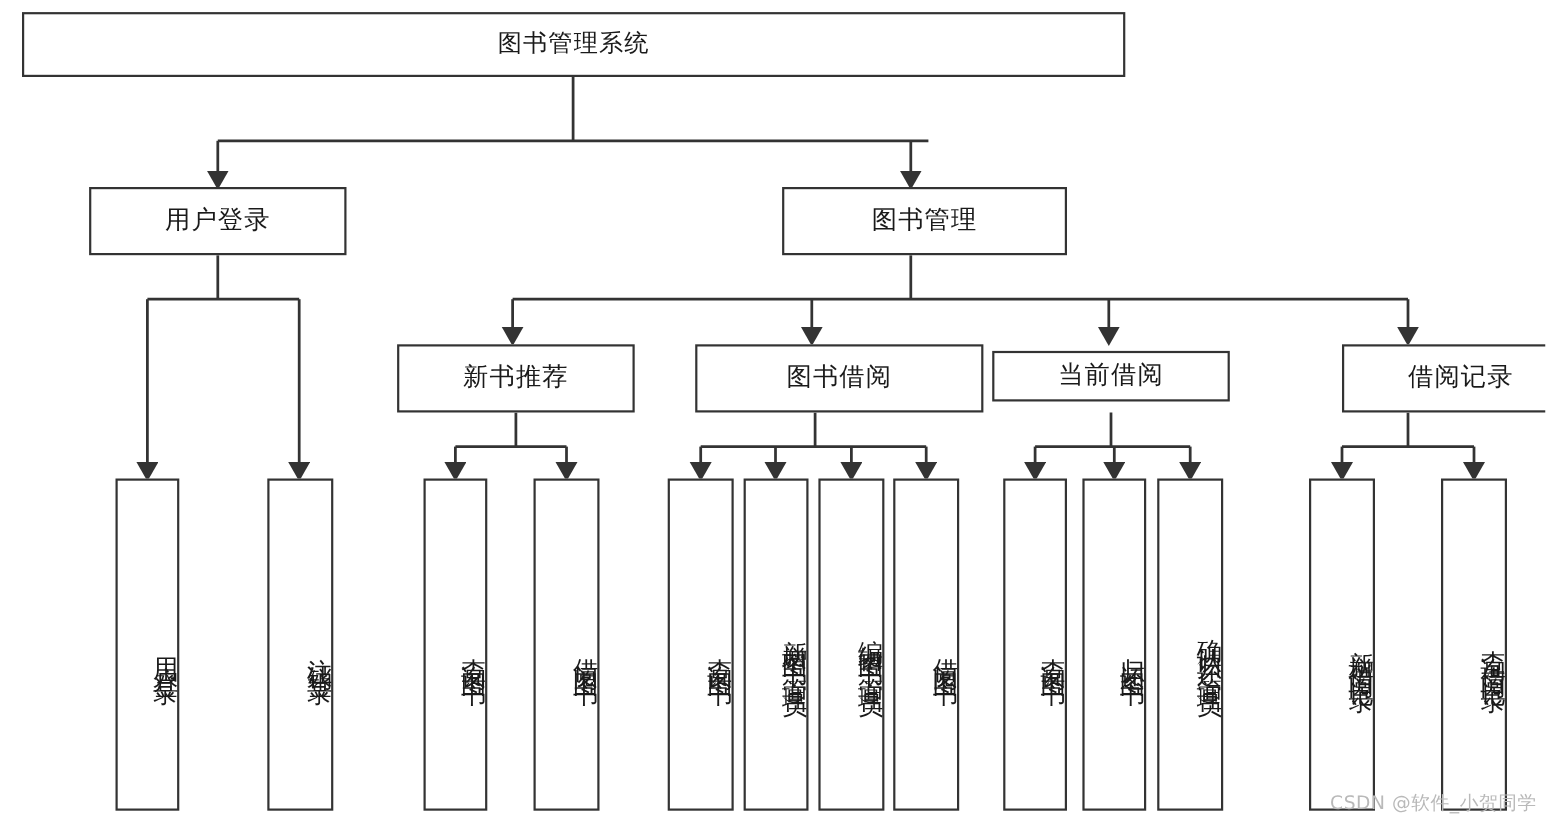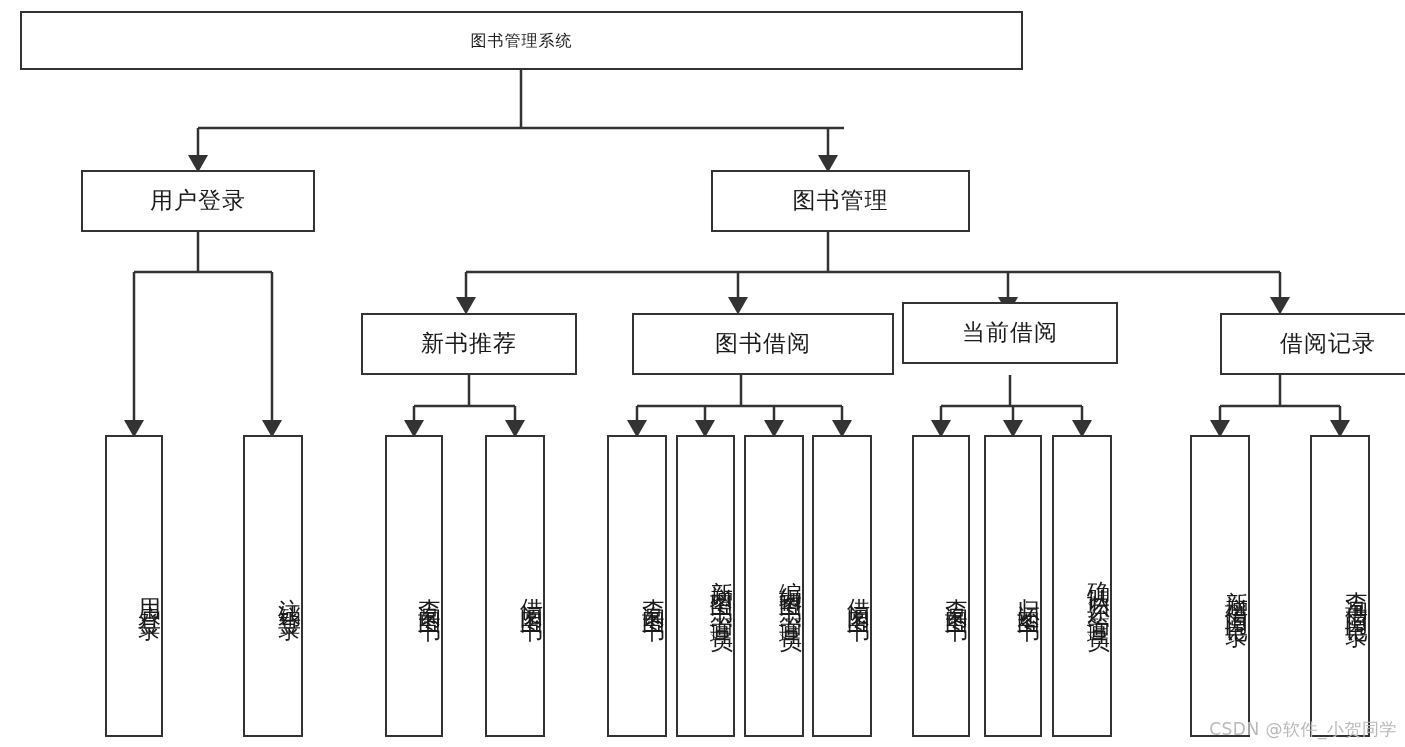--- a/index.html
+++ b/index.html
@@ -36,21 +36,21 @@
     justify-content: center;
     color: #1a1a1a;
     text-align: center;
   }
   .node.horiz {
     font-size: 23px;
     letter-spacing: 1px;
     line-height: 1.2;
   }
   .node.root {
-    font-size: 16px;
+    font-size: 22px;
     text-align: right;
   }
   .node.vert {
     writing-mode: vertical-rl;
     text-orientation: upright;
     font-size: 23px;
     letter-spacing: 7px;
     padding-top: 16px;
     align-items: flex-start;
     justify-content: center;
@@ -136,21 +136,21 @@
   <div class="node horiz" style="left:711px; top:170px; width:259px; height:62px;">
     <span>图书管理</span>
   </div>
 
   <div class="node horiz" style="left:361px; top:313px; width:216px; height:62px;">
     <span>新书推荐</span>
   </div>
   <div class="node horiz" style="left:632px; top:313px; width:262px; height:62px;">
     <span>图书借阅</span>
   </div>
-  <div class="node horiz" style="left:902px; top:302px; width:216px; height:62px;">
+  <div class="node horiz" style="left:902px; top:319px; width:216px; height:46px;">
     <span>当前借阅</span>
   </div>
   <div class="node horiz" style="left:1172px; top:313px; width:216px; height:62px;margin-left:48px;">
     <span>借阅记录</span>
   </div>
 
   <div class="node vert" style="left:105px; top:435px; width:58px; height:302px;">
     <span class="vlabel">用户登录</span>
   </div>
   <div class="node vert" style="left:243px; top:435px; width:60px; height:302px;">

